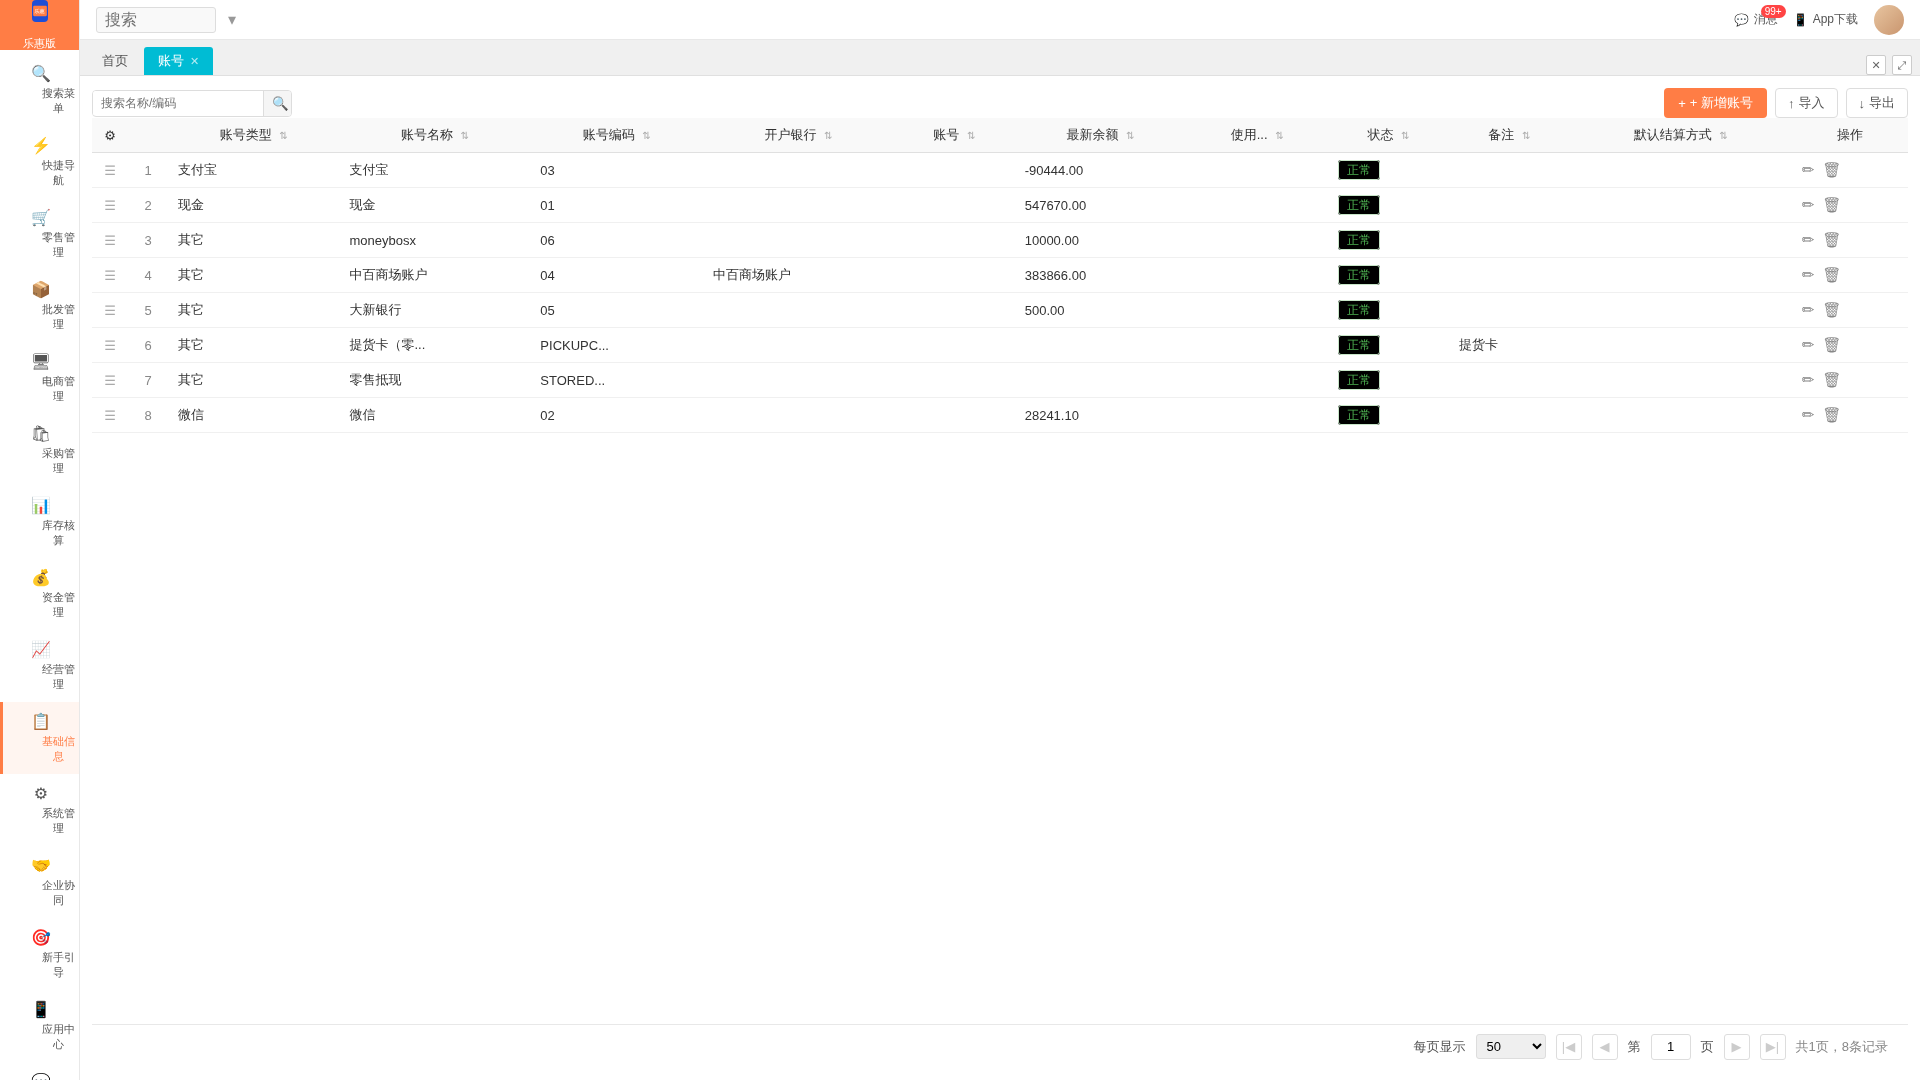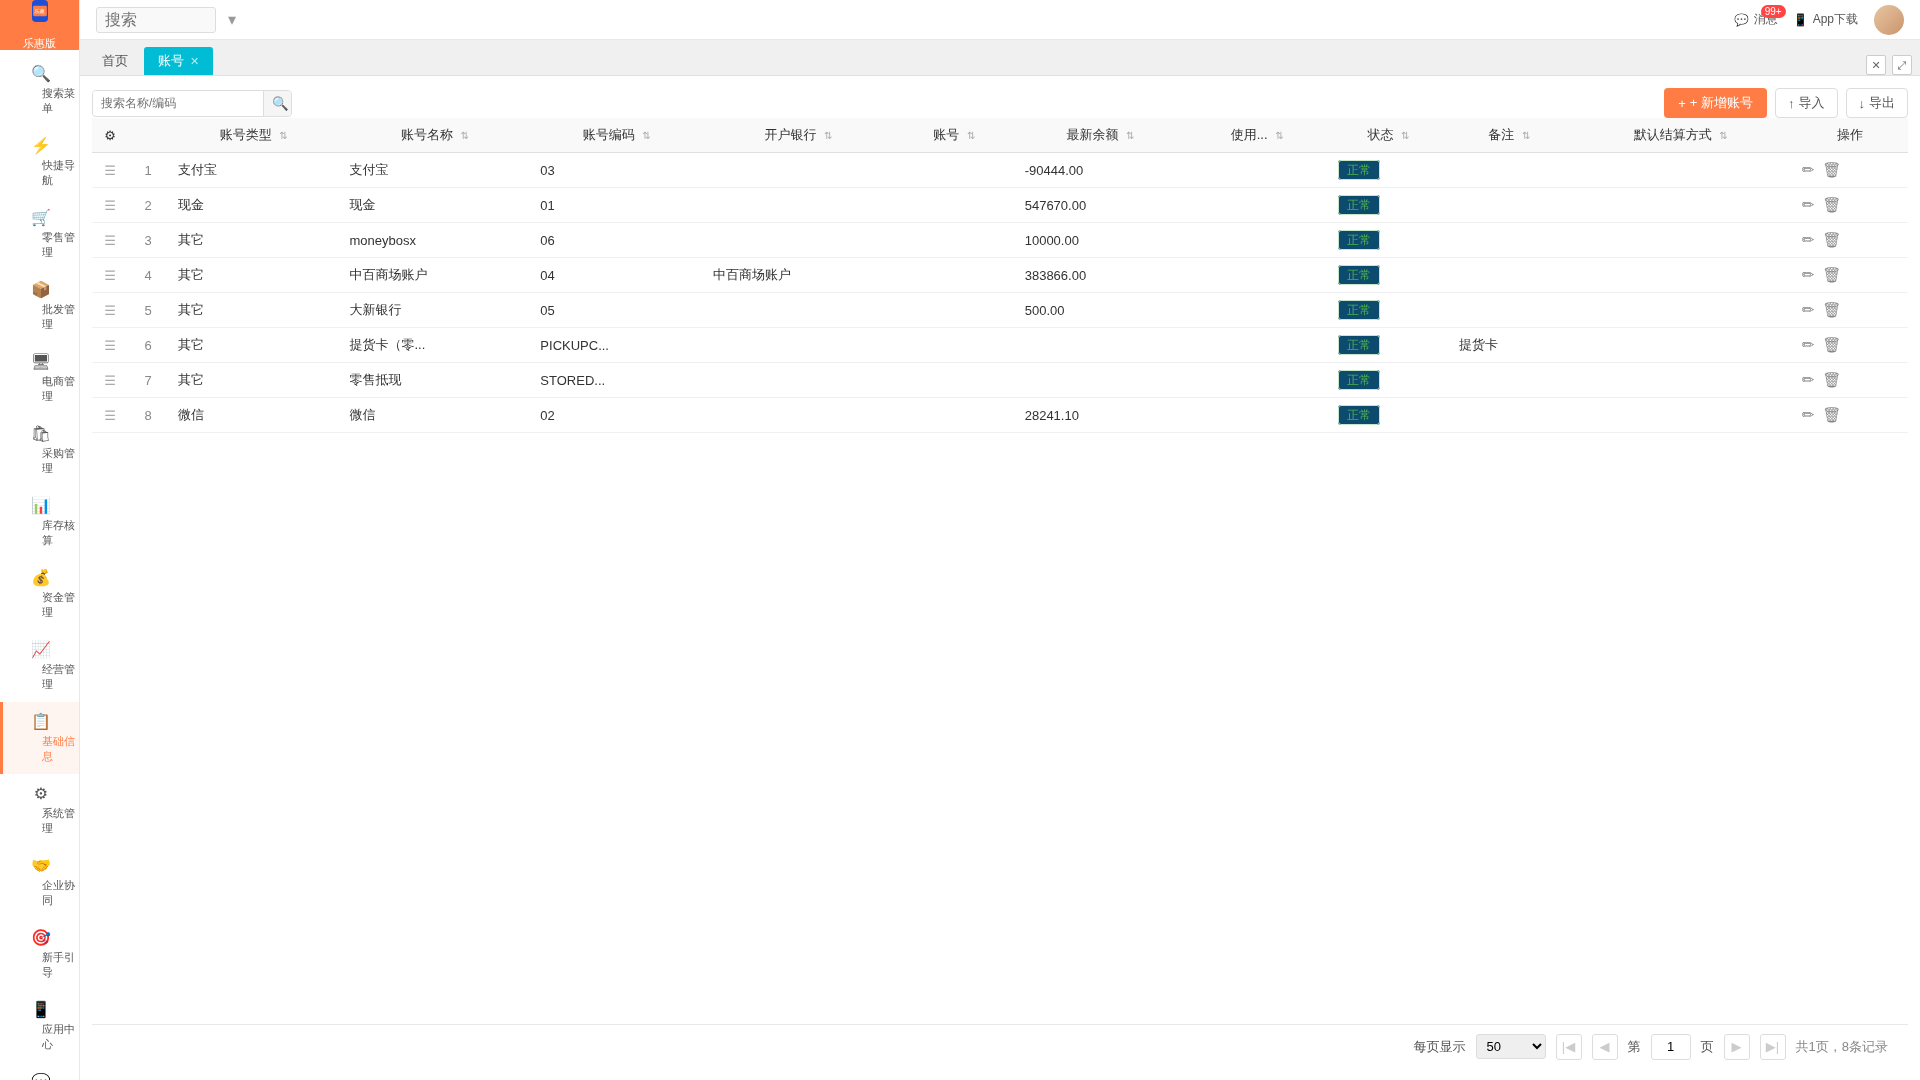--- a/index.html
+++ b/index.html
@@ -59,21 +59,21 @@
     }
     .sidebar-item.active {
       background: #fff5f0;
       color: #ff7d45;
       border-left: 3px solid #ff7d45;
     }
     .sidebar-item .icon {
       font-size: 16px;
       margin-bottom: 3px;
     }
-    .sidebar-item .label { font-size: 11px; text-align: left; margin-left: 35px; }
+    .sidebar-item .label { font-size: 11px; text-align: center; margin-left: 35px; }
 
     
     .main-area {
       flex: 1;
       display: flex;
       flex-direction: column;
       overflow: hidden;
     }
 
     
@@ -298,21 +298,21 @@
       padding: 8px 10px;
       color: #333;
       white-space: nowrap;
     }
     .row-num {
       color: #888;
       text-align: center;
       width: 40px;
     }
     .status-badge {
-      background: #0c4a6e;
+      background: #000000;
       color: #4caf50;
       border: 1px solid #c8e6c9;
       border-radius: 3px;
       padding: 2px 8px;
       font-size: 12px;
     }
     .action-icons {
       display: flex;
       gap: 8px;
     }

